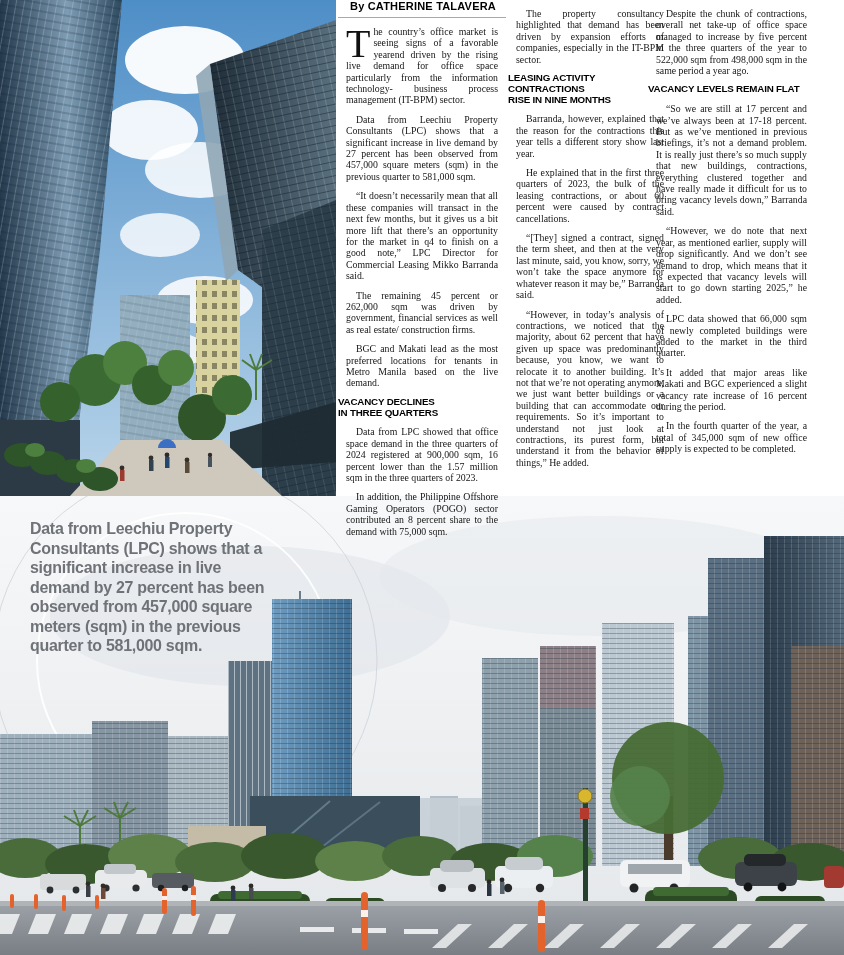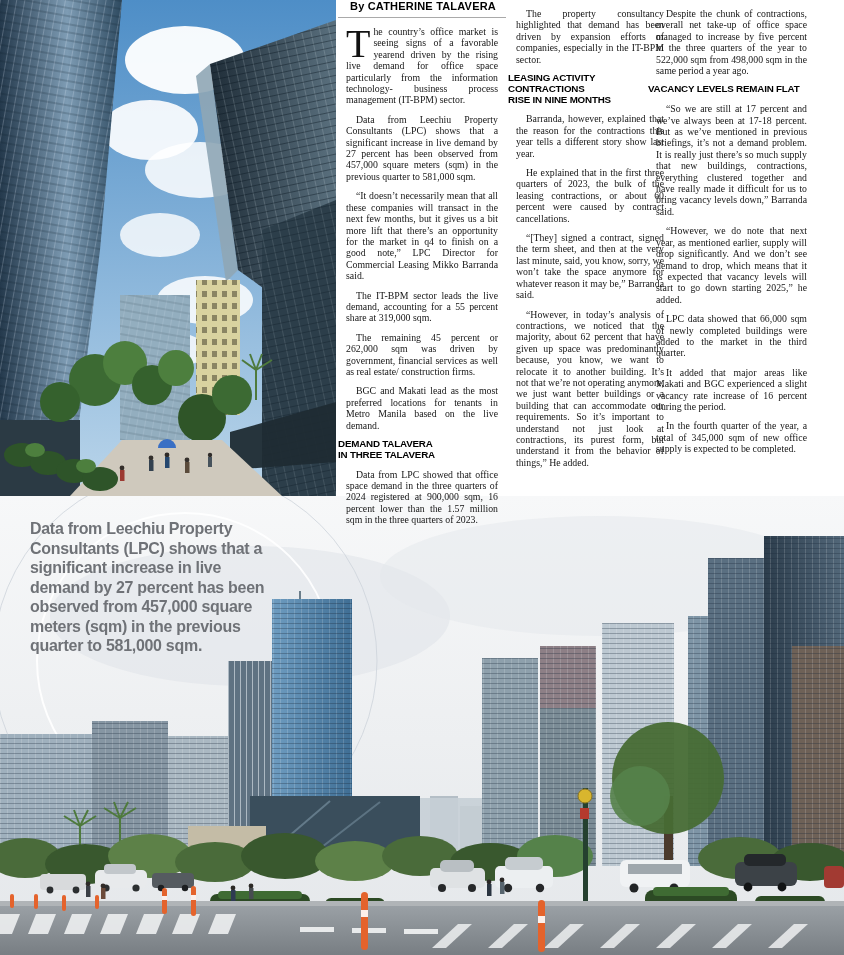--- a/index.html
+++ b/index.html
@@ -363,28 +363,28 @@
   <div class="quote">Data from Leechiu Property Consultants (LPC) shows that a significant increase in live demand by 27 percent has been observed from 457,000 square meters (sqm) in the previous quarter to 581,000 sqm.</div>
 
   <div class="col col1">
     <div class="byline">By CATHERINE TALAVERA</div>
     <hr class="byline-rule">
     <p class="para first">
       <span class="dropcap">T</span><span>he country’s office market is seeing signs of a favorable yearend driven by the rising live demand for office space particularly from the information technology- business process management (IT-BPM) sector.</span>
     </p>
     <p class="para">Data from Leechiu Property Consultants (LPC) shows that a significant increase in live demand by 27 percent has been observed from 457,000 square meters (sqm) in the previous quarter to 581,000 sqm.</p>
     <p class="para">“It doesn’t necessarily mean that all these companies will transact in the next few months, but it gives us a bit more lift that there’s an opportunity for the market in q4 to finish on a good note,” LPC Director for Commercial Leasing Mikko Barranda said.</p>
-    <p class="para">The IT-BPM sector leads the live demand, accounting for a 55 percent share at 319,000 sqm.</p>
     <p class="para">The remaining 45 percent or 262,000 sqm was driven by government, financial services as well as real estate/ construction firms.</p>
     <p class="para">BGC and Makati lead as the most preferred locations for tenants in Metro Manila based on the live demand.</p>
     <h4 class="subhead">
-      <span>DEMAND TALAVERA</span><br>
-      <span>IN THREE TALAVERA</span>
+      <span>VACANCY DECLINES</span><br>
+      <span>IN THREE QUARTERS</span>
     </h4>
     <p class="para">Data from LPC showed that office space demand in the three quarters of 2024 registered at 900,000 sqm, 16 percent lower than the 1.57 million sqm in the three quarters of 2023.</p>
+    <p class="para">In addition, the Philippine Offshore Gaming Operators (POGO) sector contributed an 8 percent share to the demand with 75,000 sqm.</p>
   </div>
 
   <div class="col col2">
     <p class="para">The property consultancy highlighted that demand has been driven by expansion efforts of companies, especially in the IT-BPM sector.</p>
     <h4 class="subhead">
       <span>LEASING ACTIVITY CONTRACTIONS</span><br>
       <span>RISE IN NINE MONTHS</span>
     </h4>
     <p class="para">Barranda, however, explained that the reason for the contractions this year tells a different story show last year.</p>
     <p class="para">He explained that in the first three quarters of 2023, the bulk of the leasing contractions, or about 60 percent were caused by contract cancellations.</p>

